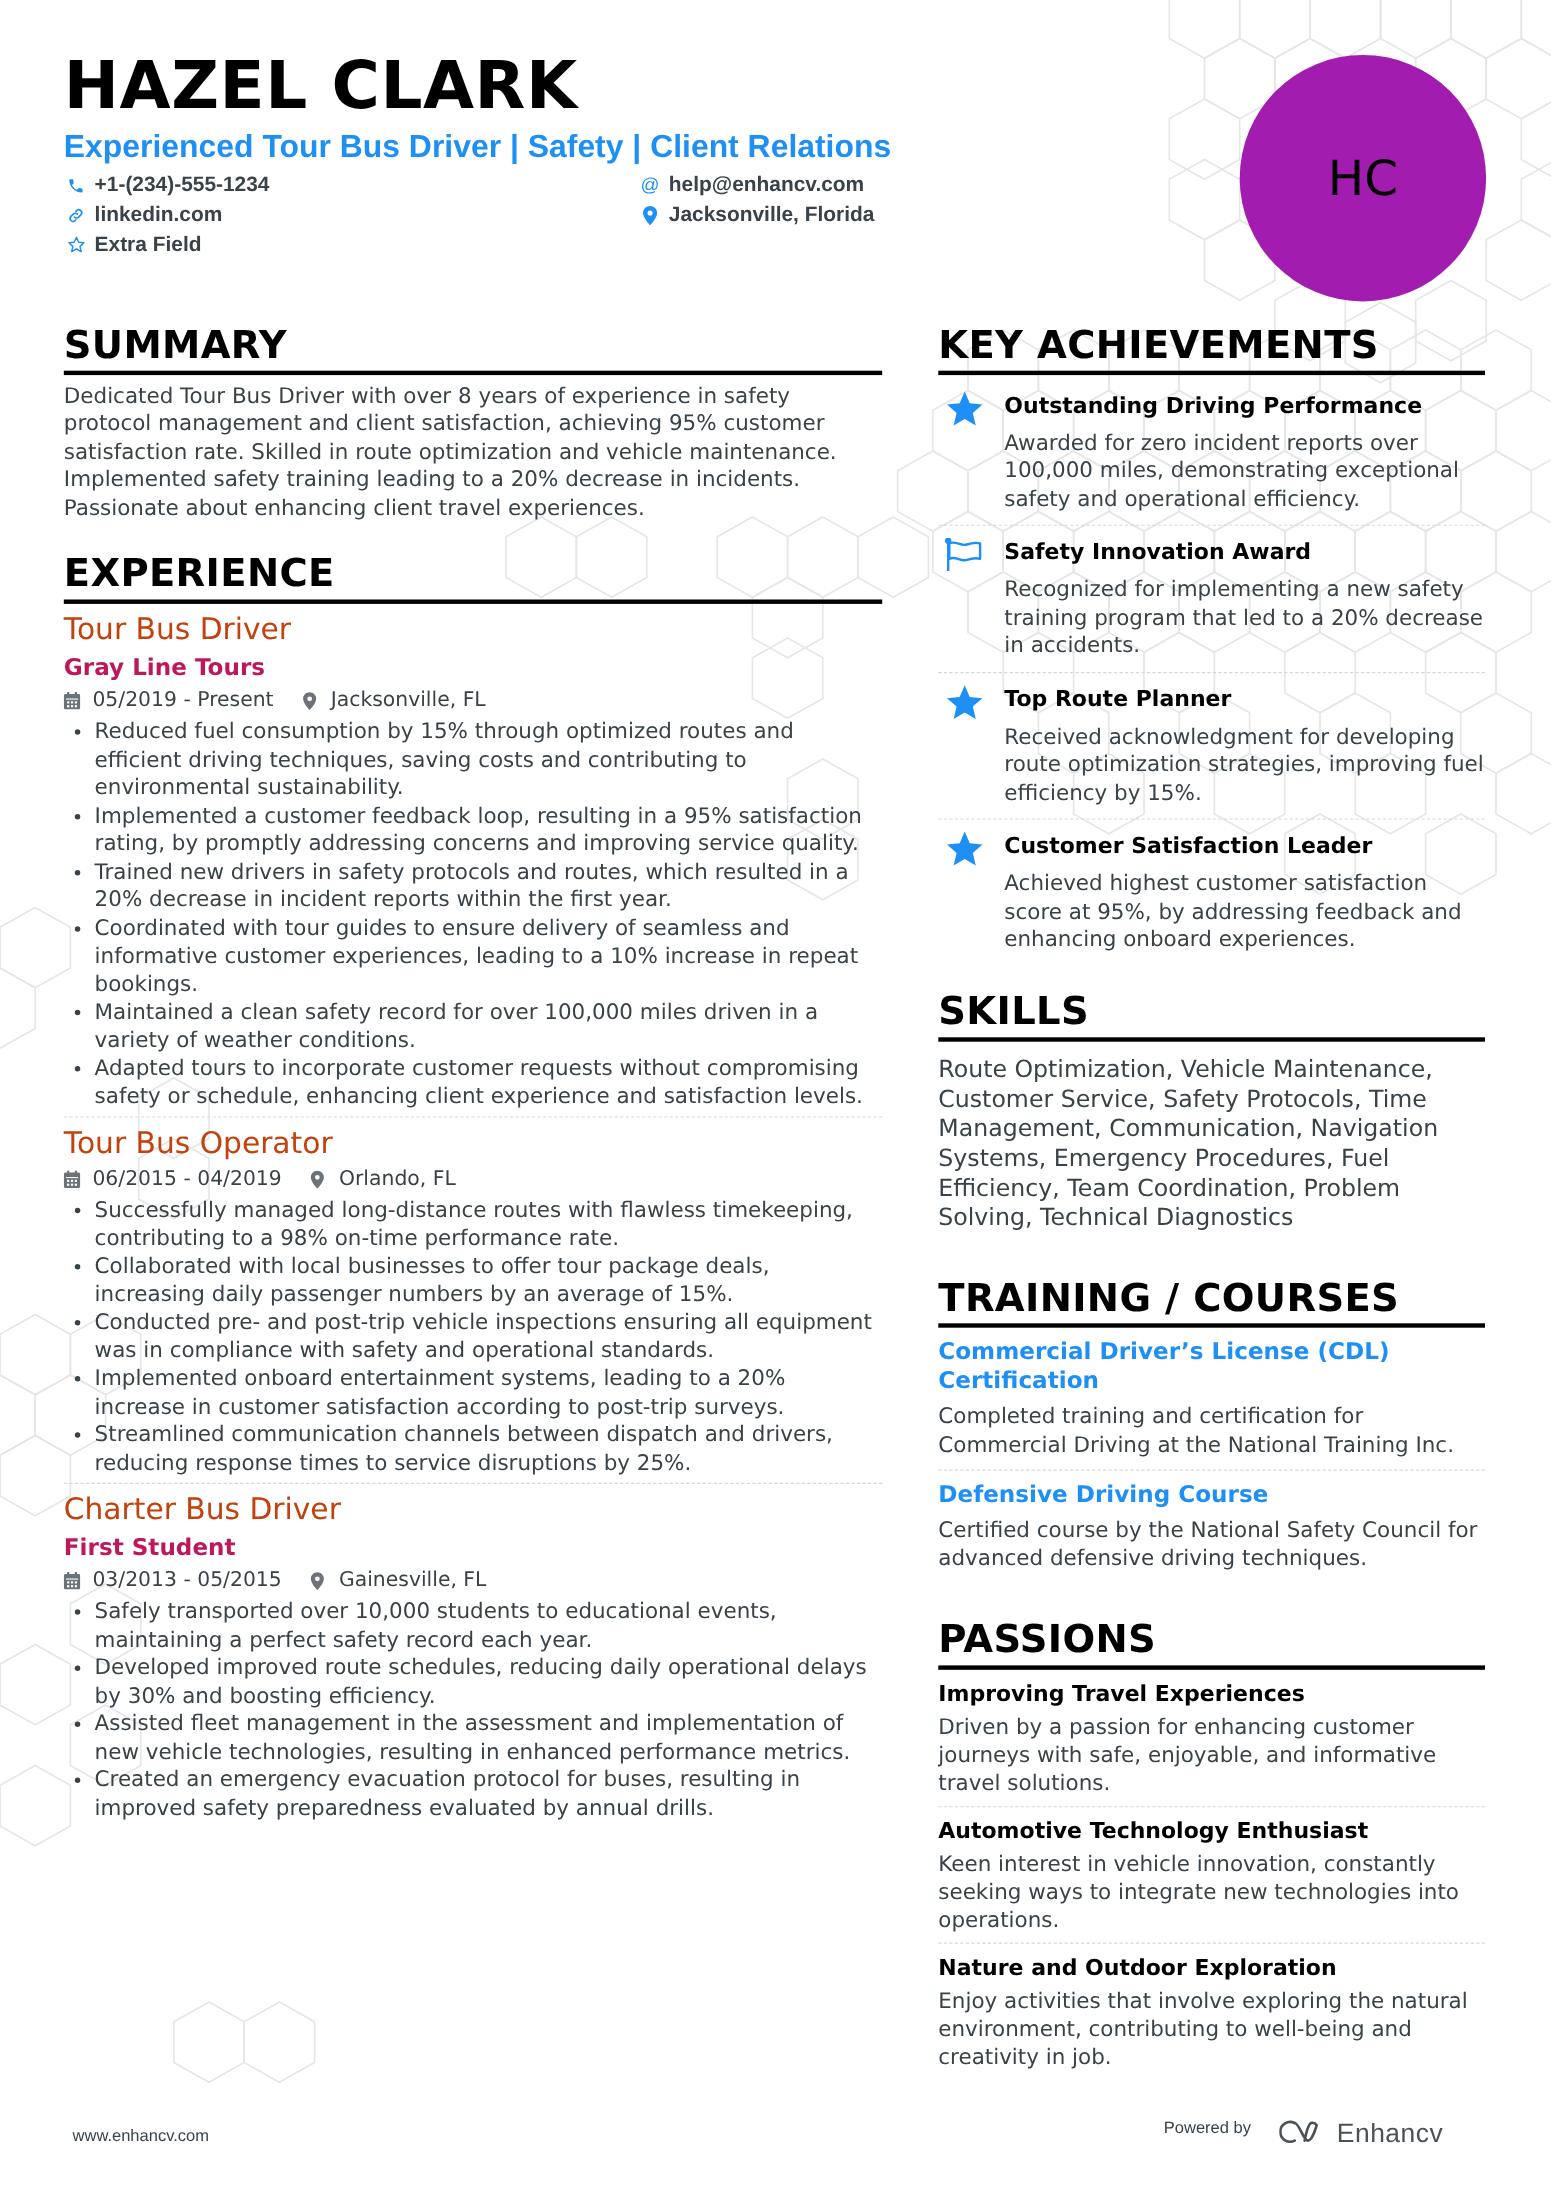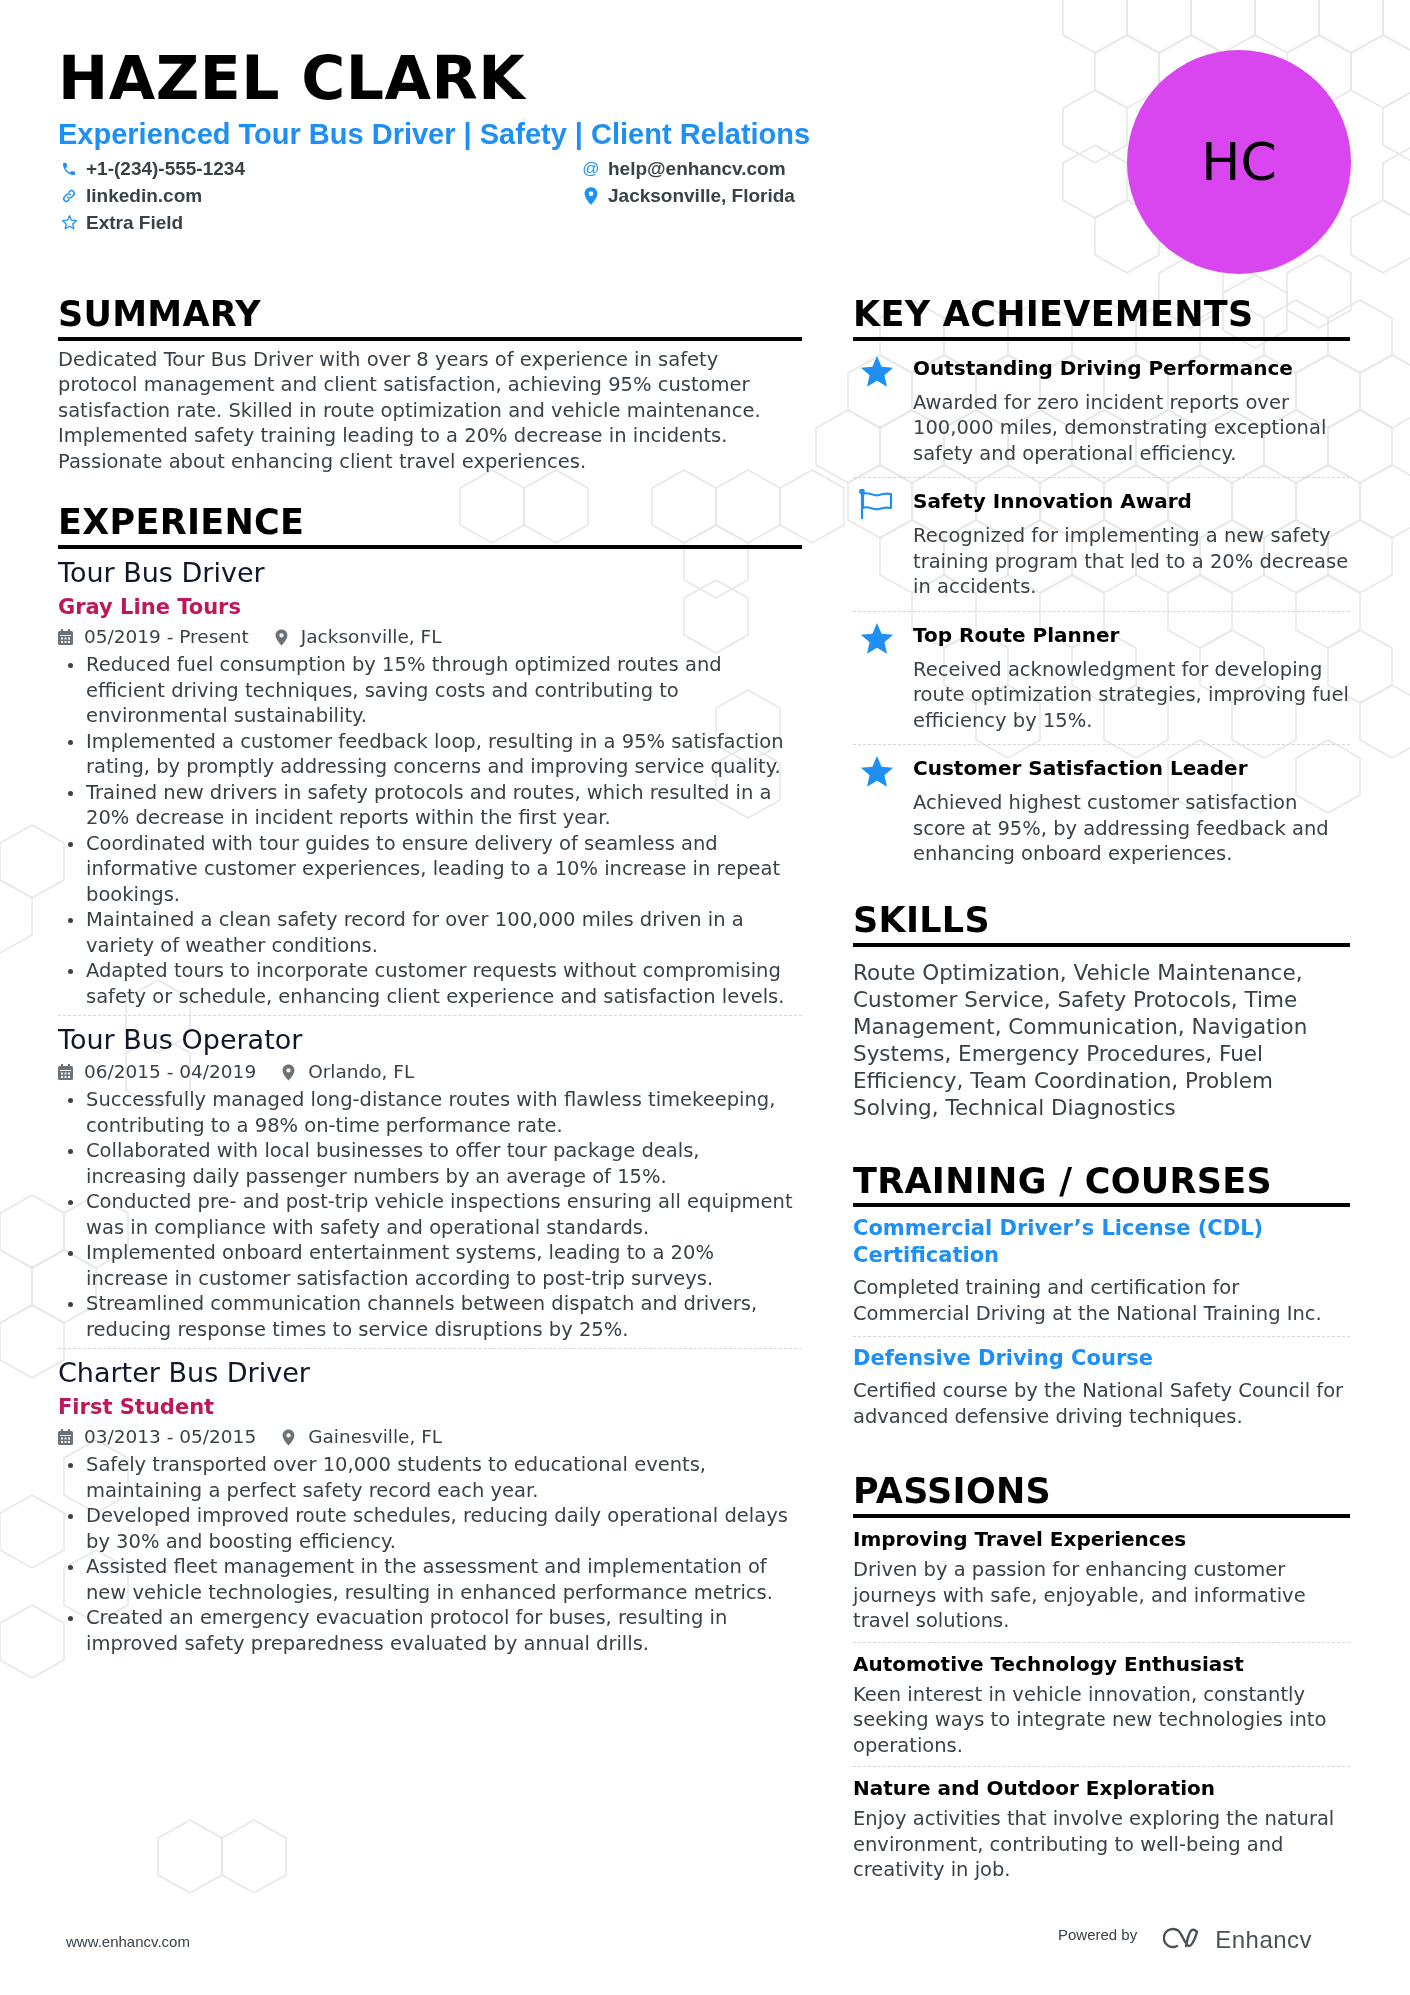--- a/index.html
+++ b/index.html
@@ -5,33 +5,33 @@
   * { box-sizing: border-box; margin: 0; padding: 0; }
   html, body { width: 1410px; height: 1995px; background: #ffffff; }
   body { position: relative; overflow: hidden; font-family: "Liberation Sans", "DejaVu Sans", sans-serif; color: #2f3a40; }
   .hexbg { position: absolute; inset: 0; z-index: 0; pointer-events: none; }
   .page { position: absolute; inset: 0; z-index: 1; }
 
   .name { position: absolute; left: 58px; top: 48px; font-size: 60px; font-weight: 700; color: #000; letter-spacing: 0.5px; line-height: 1; font-family: "DejaVu Sans", sans-serif; }
   .headline { position: absolute; left: 58px; top: 117px; font-size: 29px; font-weight: 700; color: #1e8ff5; line-height: 1.2; font-family: "Liberation Sans", sans-serif; }
   .contact { position: absolute; display: flex; align-items: center; font-size: 19px; font-weight: 700; color: #384248; line-height: 1; }
   .contact .ico { width: 18px; height: 18px; margin-right: 8px; display: inline-flex; align-items: center; justify-content: center; color: #1e8ff5; }
-  .avatar { position: absolute; left: 1127px; top: 50px; width: 224px; height: 224px; border-radius: 50%; background: #d946ef; display: flex; align-items: center; justify-content: center; font-size: 52px; color: #000; font-family: "DejaVu Sans", sans-serif; }
+  .avatar { position: absolute; left: 1127px; top: 50px; width: 224px; height: 224px; border-radius: 50%; background: #a21caf; display: flex; align-items: center; justify-content: center; font-size: 44px; color: #000; font-family: "DejaVu Sans", sans-serif; }
 
   .col-left { position: absolute; left: 58px; top: 296px; width: 744px; }
   .col-right { position: absolute; left: 853px; top: 296px; width: 497px; }
 
   .sec-title { font-size: 35px; font-weight: 700; color: #000000; line-height: 1.05; padding-bottom: 4px; border-bottom: 4px solid #000; letter-spacing: 0.3px; font-family: "DejaVu Sans", sans-serif; }
   .para { font-size: 19.5px; line-height: 25.5px; color: #384248; font-family: "DejaVu Sans", sans-serif; }
 
   .summary-text { margin-top: 6px; }
   .exp-section { margin-top: 30px; }
   .job { padding-top: 6px; padding-bottom: 6px; border-bottom: 1.5px dashed #d5d8da; }
   .job:last-child { border-bottom: none; }
-  .job-title { font-size: 27px; color: #0f172a; line-height: 36px; font-family: "DejaVu Sans", sans-serif; }
+  .job-title { font-size: 27px; color: #c2410c; line-height: 36px; font-family: "DejaVu Sans", sans-serif; }
   .company { font-size: 21px; font-weight: 700; color: #be185d; line-height: 32px; font-family: "DejaVu Sans", sans-serif; }
   .meta { display: flex; align-items: center; font-size: 18.5px; color: #384248; line-height: 28px; font-family: "DejaVu Sans", sans-serif; }
   .meta .mi { display: inline-flex; width: 16px; height: 16px; margin-right: 10px; color: #6b7378; }
   .meta .loc { margin-left: 26px; display: flex; align-items: center; }
   .bullets { list-style: none; margin-top: 1px; }
   .bullets li { position: relative; padding-left: 28px; font-size: 19.5px; line-height: 25.5px; color: #384248; font-family: "DejaVu Sans", sans-serif; }
   .bullets li::before { content: ""; position: absolute; left: 10px; top: 11px; width: 5px; height: 5px; border-radius: 50%; background: #384248; }
 
   .ach-list { margin-top: 4px; }
   .ach { display: flex; padding: 9px 0 11px; border-bottom: 1.5px dashed #d5d8da; }

